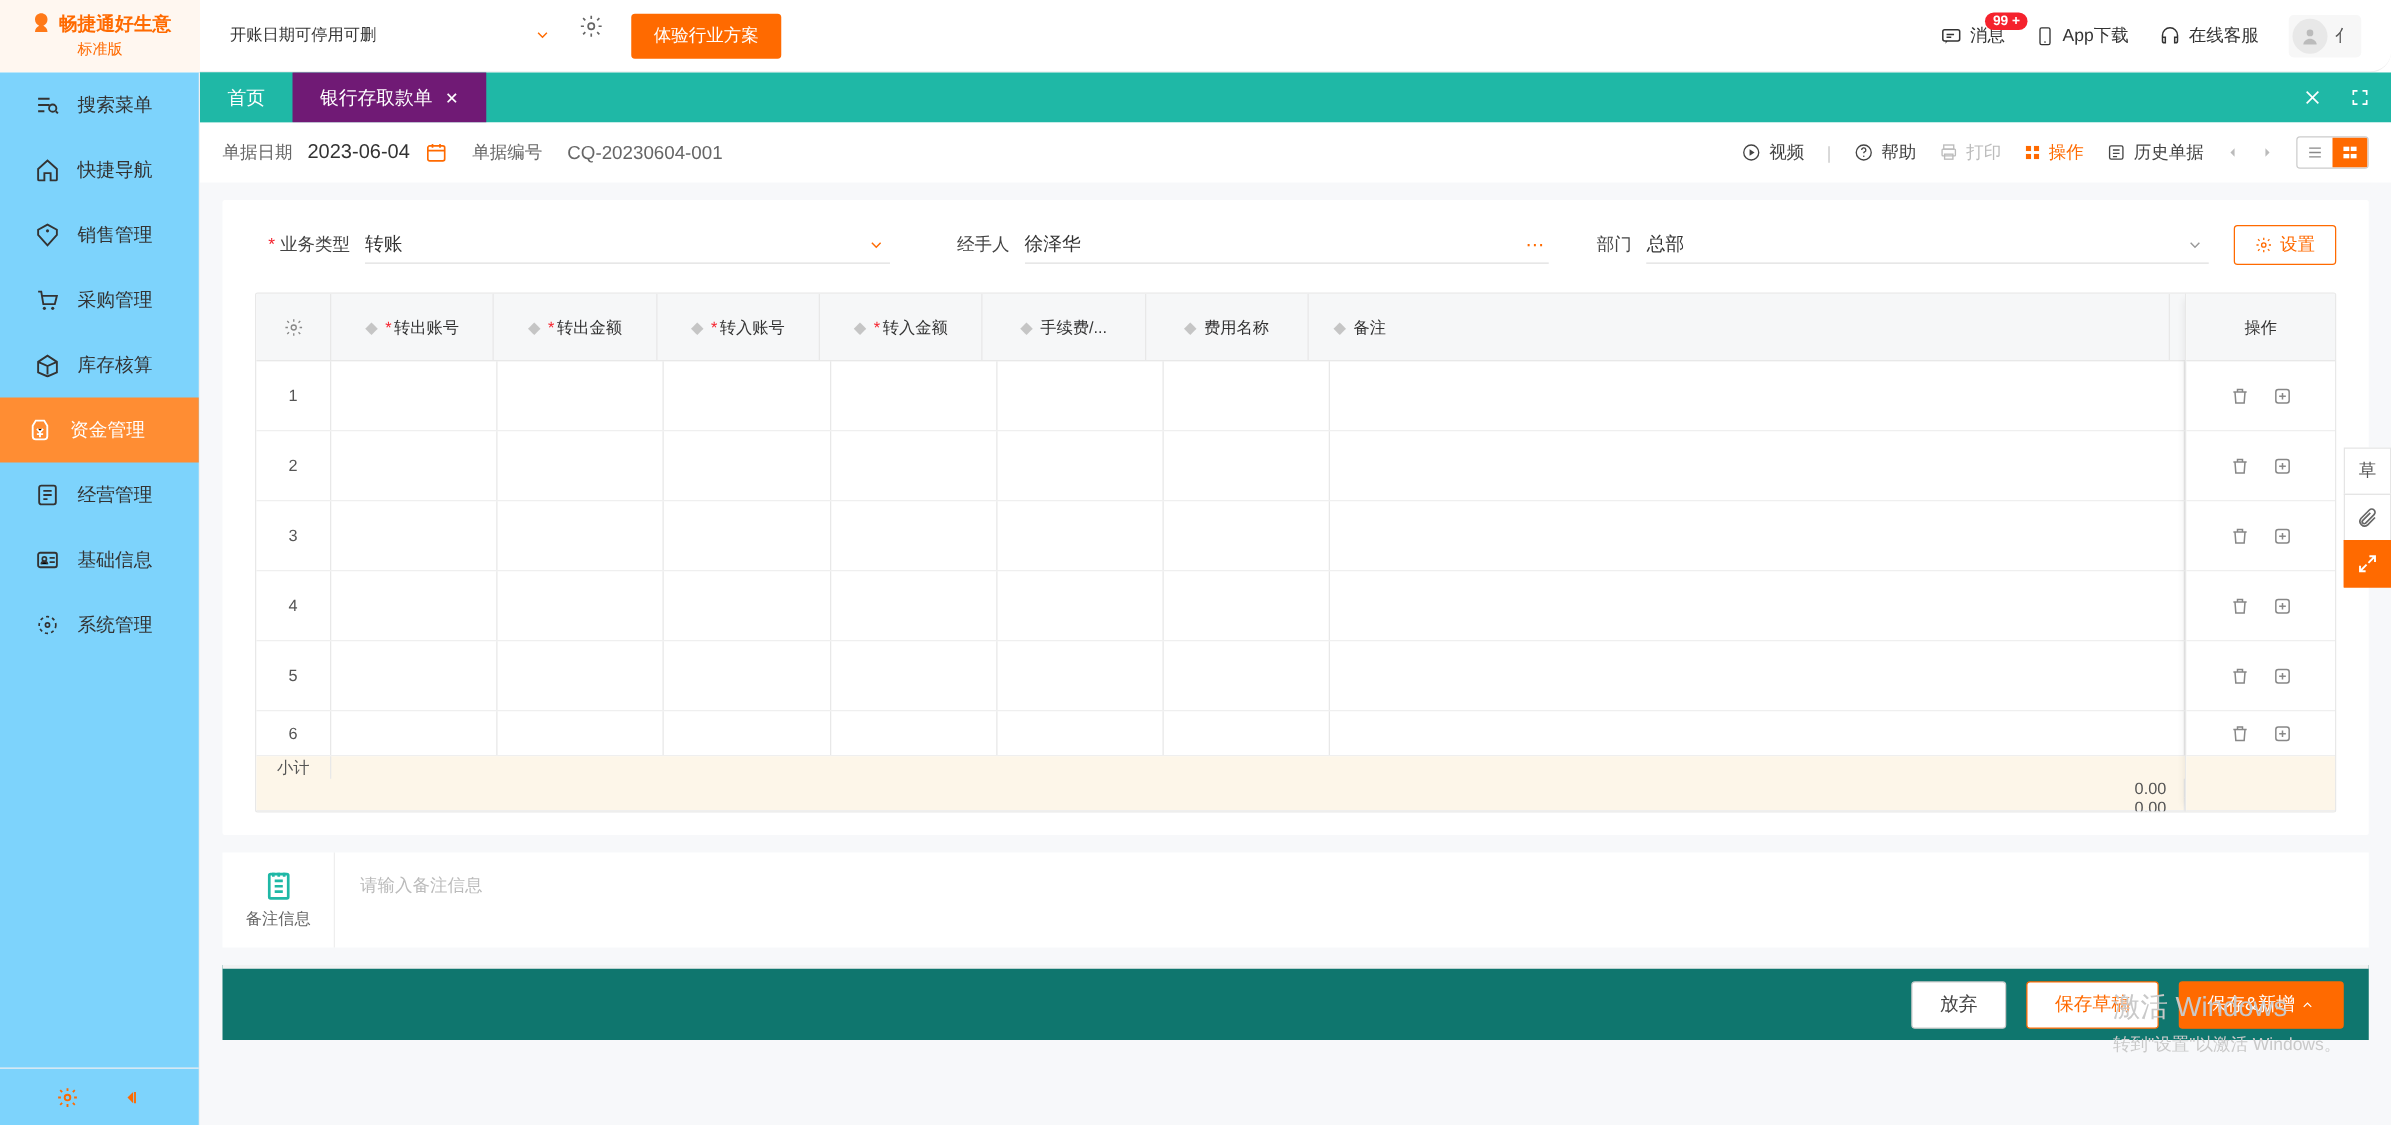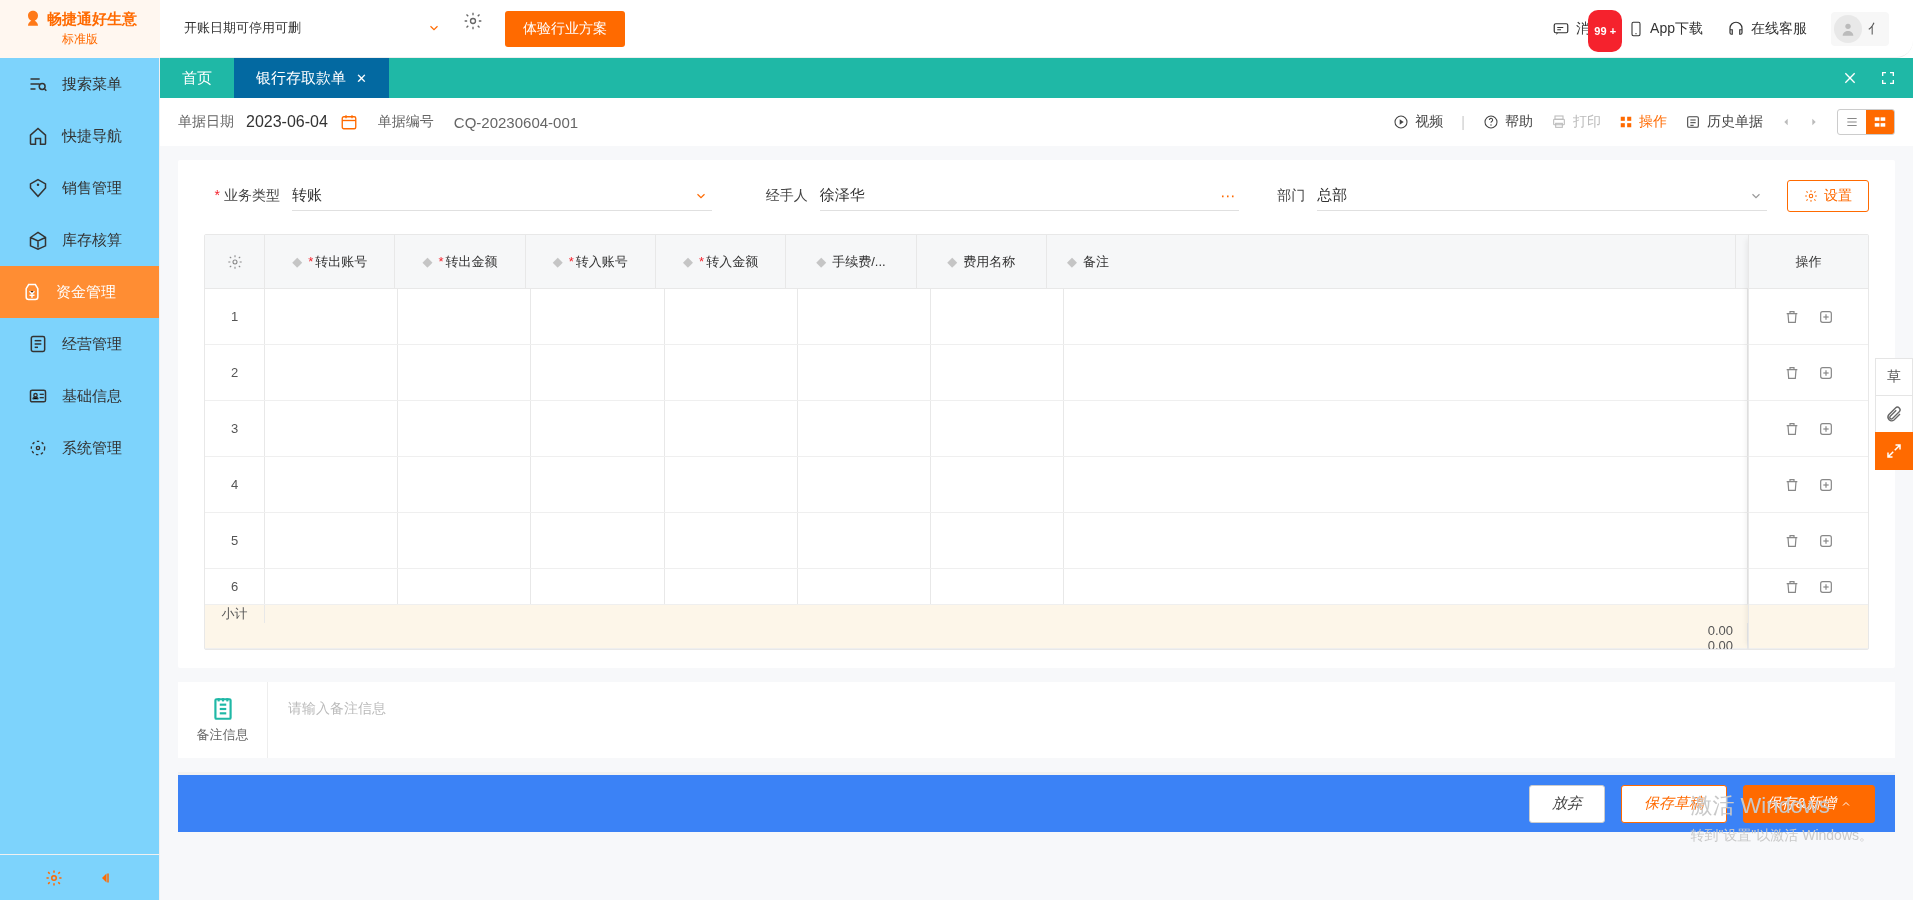--- a/index.html
+++ b/index.html
@@ -11,39 +11,39 @@
   .brand-box { width:160px; height:58px; display:flex; flex-direction:column; align-items:center; justify-content:center; background:#fff7f0; }
   .brand-logo { display:flex; align-items:center; gap:4px; color:#ff6a00; font-weight:bold; font-size:15px; }
   .brand-sub { font-size:12px; color:#ff6a00; margin-top:2px; }
   .header-middle { flex:1; display:flex; align-items:flex-start; padding-left:20px; gap:18px; }
   .company-select { width:265px; height:34px; display:flex; align-items:center; justify-content:space-between; color:#333; padding:0 4px; cursor:pointer; }
   .chev-down { color:#ff6a00; }
   .gear-btn { width:24px; height:24px; color:#666; cursor:pointer; }
   .primary-btn { background:#ff6a00; color:#fff; height:36px; padding:0 18px; border:none; border-radius:3px; font-size:14px; cursor:pointer; }
   .header-right { display:flex; align-items:center; gap:24px; padding-right:24px; }
   .hdr-item { display:flex; gap:6px; color:#333; font-size:14px; cursor:pointer; position:relative; }
-  .badge { position:absolute; top:-10px; right:-18px; background:#f5222d; color:#fff; border-radius:10px; font-size:11px; padding:15px 6px; font-weight:bold; }
+  .badge { position:absolute; top:-10px; right:-18px; background:#f5222d; color:#fff; border-radius:10px; font-size:11px; padding:1px 6px; font-weight:bold; }
   .avatar { width:28px; height:28px; border-radius:50%; background:#e8e8e8; display:flex; align-items:center; justify-content:center; color:#bbb; }
   .userbox { display:flex; align-items:center; gap:6px; background:#f7f7f7; border-radius:4px; padding:3px 8px 3px 3px; }
 
   
   .body-wrap { position:absolute; top:58px; left:0; right:0; bottom:0; display:flex; }
   .sidebar { width:160px; background:#7dd3fc; border-right:1px solid #f0f0f0; display:flex; flex-direction:column; }
   .side-items { flex:1; }
   .side-item { height:52px; display:flex; align-items:center; gap:14px; padding-left:28px; color:#333; font-size:15px; cursor:pointer; }
   .side-item.active { background:#ff8d33; color:#fff;padding-left:22px; }
   .side-item .sic { width:20px; height:20px; color:inherit; }
   .side-footer { height:46px; border-top:1px solid #f0f0f0; display:flex; align-items:center; justify-content:space-around; color:#ff6a00; padding:0 28px; }
 
   .main { flex:1; background:#f7f8fa; display:flex; flex-direction:column; position:relative; }
   
   .tabs-bar { height:40px; background:#1fb8a6; display:flex; align-items:center; color:#fff; }
   .tab { height:40px; display:flex; align-items:center; padding:0 22px; font-size:15px; cursor:pointer; gap:10px; }
   .tab.home { background:#1fb8a6; }
-  .tab.active { background:#0369a1; }
+  .tab.active { background:#701a75; }
   .tab-close { font-size:13px; }
   .tabs-right { margin-left:auto; display:flex; align-items:center; padding-right:6px; }
   .tabs-right .ticon { width:38px; height:40px; display:flex; align-items:center; justify-content:center; cursor:pointer; color:#fff; }
 
   
   .doc-toolbar { height:48px; background:#fff; display:flex; align-items:center; padding:0 18px; gap:20px; color:#666; font-size:14px; }
   .doc-toolbar .lbl { color:#666; }
   .doc-toolbar .val { color:#333; font-size:16px; }
   .doc-toolbar .right { margin-left:auto; display:flex; align-items:center; gap:18px; }
   .tool-link { display:flex; align-items:center; gap:6px; cursor:pointer; color:#444; }
@@ -80,21 +80,21 @@
   .ops-row { height:56px; display:flex; align-items:center; justify-content:center; gap:18px; color:#888; border-bottom:1px solid #efefef; }
   .ops-row svg{cursor:pointer;}
 
   
   .remarks-card { display:flex; margin:14px 18px 0 18px; background:#fff; }
   .remarks-left { width:90px; border-right:1px solid #eee; display:flex; flex-direction:column; align-items:center; justify-content:center; color:#1fb8a6; padding:14px 0; gap:4px; }
   .remarks-left .txt { color:#666; font-size:13px; }
   .remarks-input { flex:1; padding:18px 20px; color:#bbb; font-size:14px; }
 
   
-  .footer-bar { margin:14px 18px 0 18px; background:#3b82f6; height:60px; display:flex; align-items:center; justify-content:flex-end; gap:16px; padding:0 20px; border-top:3px solid #f2f2f2;font-style:italic; }
+  .footer-bar { margin:14px 18px 0 18px; background:#0f766e; height:60px; display:flex; align-items:center; justify-content:flex-end; gap:16px; padding:0 20px; border-top:3px solid #f2f2f2; }
   .fbtn { height:38px; padding:0 22px; border-radius:3px; font-size:15px; cursor:pointer; display:flex; align-items:center; gap:4px; }
   .fbtn.ghost { border:1px solid #ccc; background:#fff; color:#444; }
   .fbtn.outline { border:1px solid #ff6a00; background:#fff; color:#ff6a00; }
   .fbtn.solid { border:1px solid #ff6a00; background:#ff6a00; color:#fff; }
 
   
   .right-rail { position:absolute; right:0; top:300px; width:38px; display:flex; flex-direction:column; gap:0; }
   .rail-btn { width:38px; height:38px; background:#fff; border:1px solid #e5e5e5; display:flex; align-items:center; justify-content:center; color:#666; cursor:pointer; margin-bottom:-1px; }
   .rail-btn.primary { background:#ff6a00; color:#fff; border-color:#ff6a00; }
 
@@ -195,20 +195,30 @@
         <span>快捷导航</span>
       </div>
       <div class="side-item">
         <span class="sic">
             <svg width="20" height="20" viewBox="0 0 24 24">
               <path fill="none" stroke="currentColor" stroke-width="1.8" d="M12 2l9 5v5l-9 10-9-10V7z"></path>
               <circle cx="12" cy="8" r="1.5" fill="currentColor"></circle>
             </svg>
           </span>
         <span>销售管理</span>
+      </div>
+      <div class="side-item">
+        <span class="sic">
+            <svg width="20" height="20" viewBox="0 0 24 24">
+              <path fill="none" stroke="currentColor" stroke-width="1.8" d="M3 4h3l2 12h11l2-8H7"></path>
+              <circle cx="9" cy="20" r="1.5" fill="currentColor"></circle>
+              <circle cx="17" cy="20" r="1.5" fill="currentColor"></circle>
+            </svg>
+          </span>
+        <span>采购管理</span>
       </div>
       <div class="side-item">
         <span class="sic">
             <svg width="20" height="20" viewBox="0 0 24 24">
               <path fill="none" stroke="currentColor" stroke-width="1.8" d="M3 9l9-6 9 6v10l-9 4-9-4z M3 9l9 4 9-4 M12 13v8"></path>
             </svg>
           </span>
         <span>库存核算</span>
       </div>
       <div class="side-item active">

